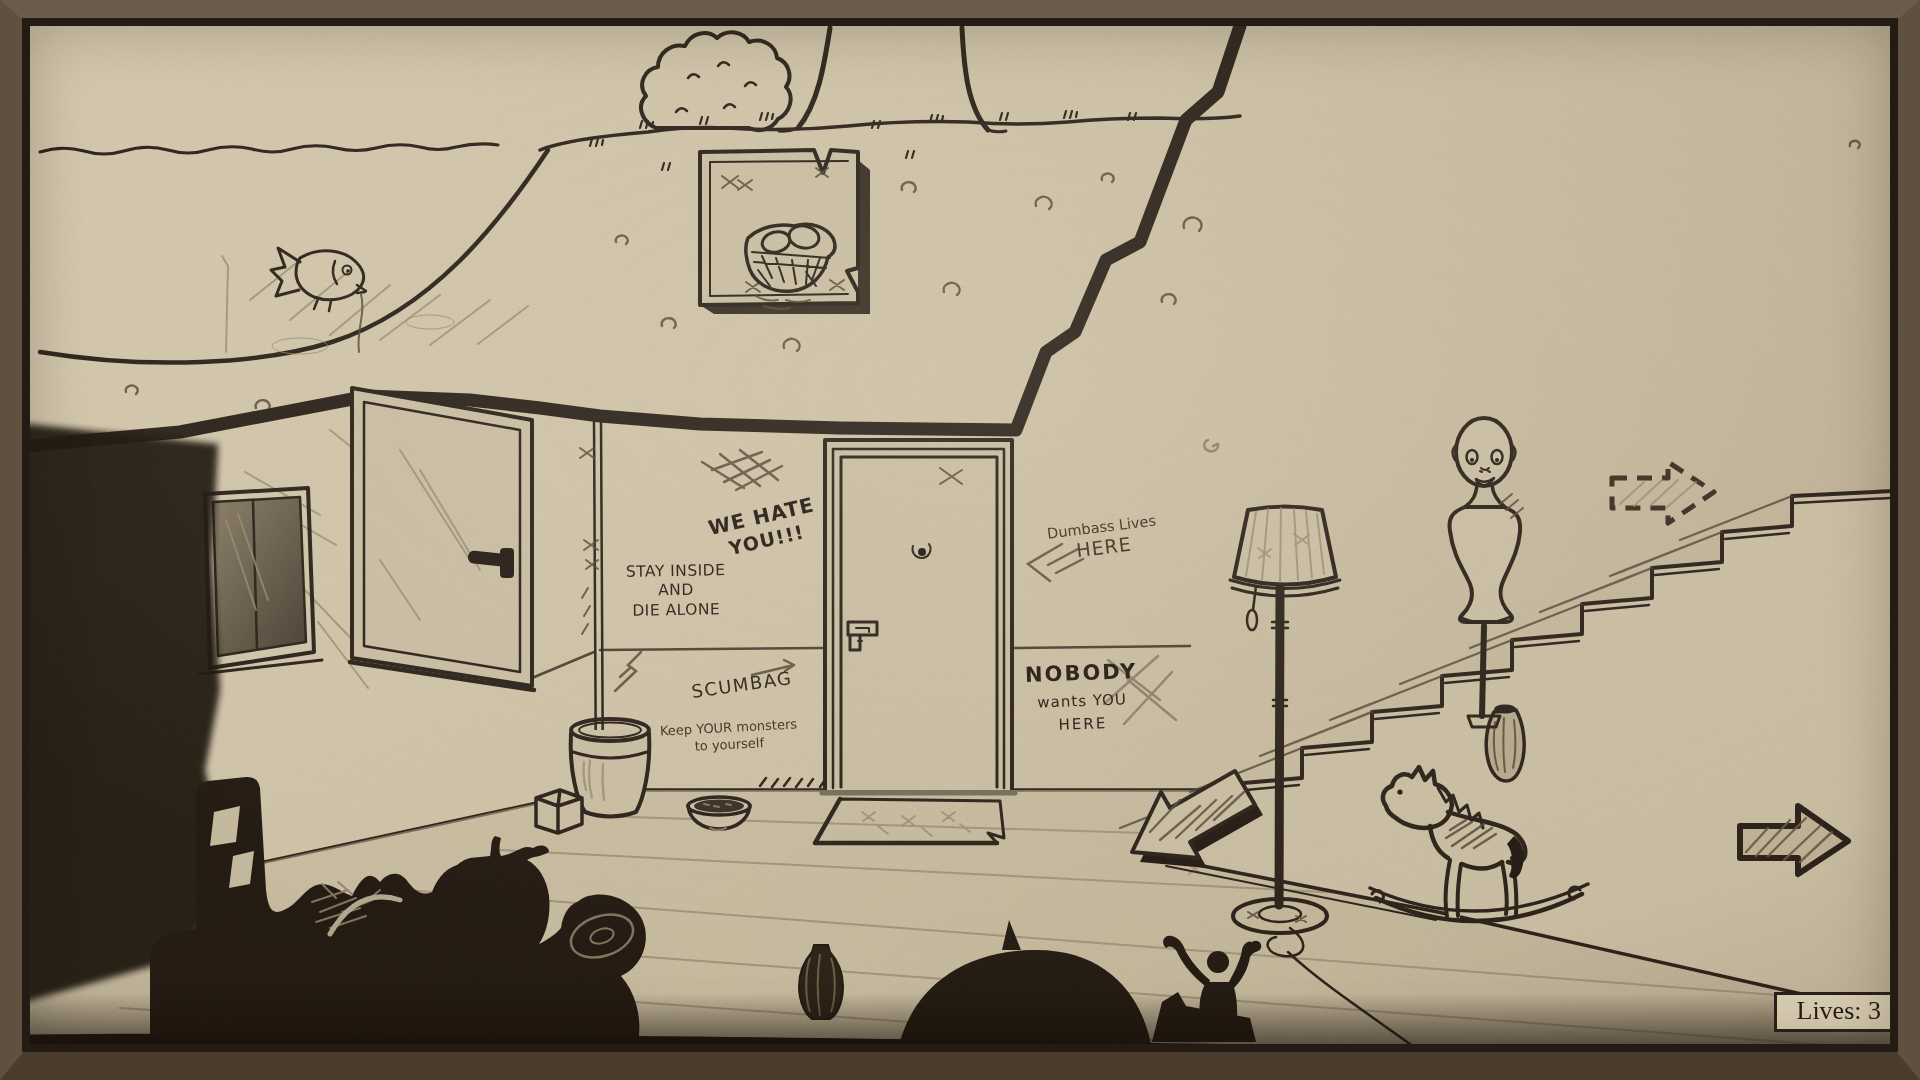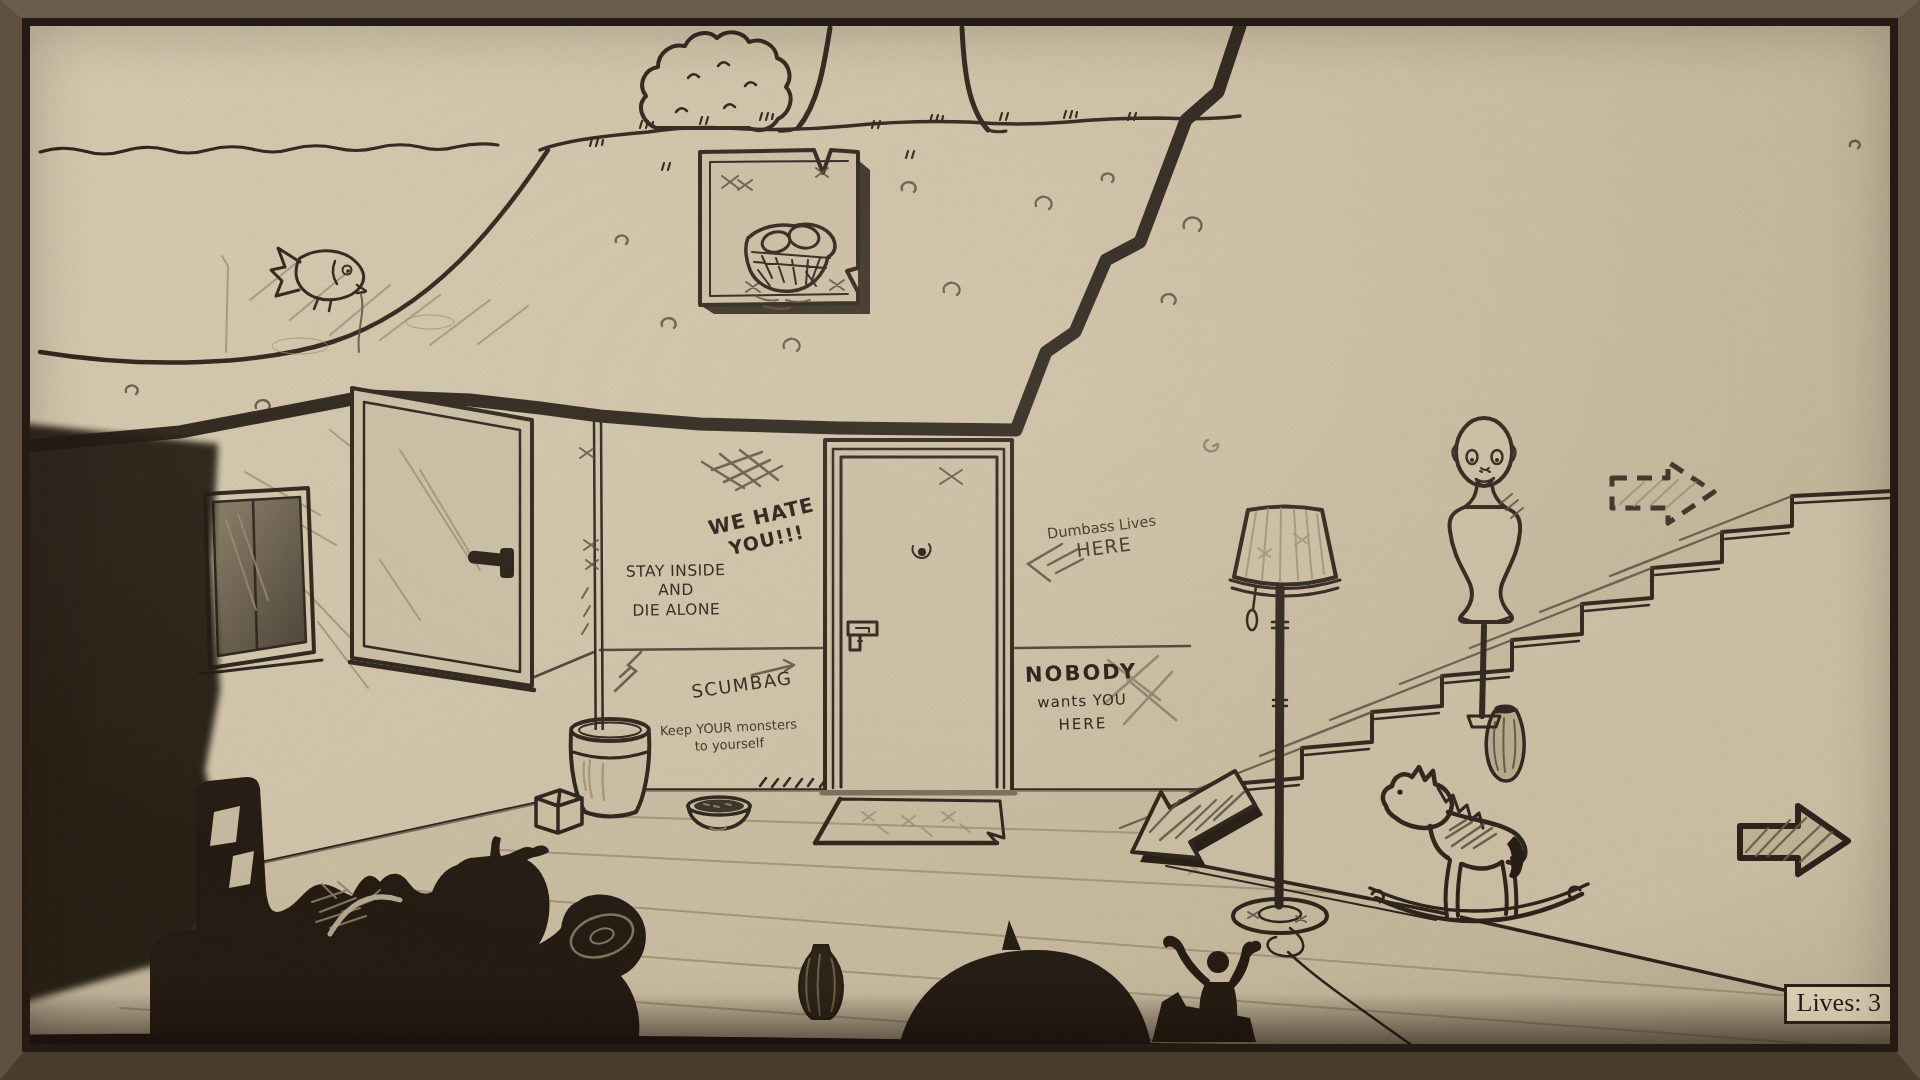--- a/index.html
+++ b/index.html
@@ -16,22 +16,22 @@
   .g-wehate .l2{font-size:19px;}
   .g-stay{left:608px;top:562px;width:136px;font-size:15.5px;letter-spacing:.5px;transform:rotate(-1deg);color:#372d24;}
   .g-dumbass{left:1028px;top:518px;width:150px;font-size:14.5px;transform:rotate(-7deg);color:#4c4134;}
   .g-dumbass .l2{font-size:19px;letter-spacing:1px;}
   .g-scumbag{left:684px;top:674px;width:116px;font-size:18px;letter-spacing:1.5px;transform:rotate(-8deg);color:#382e25;}
   .g-keep{left:644px;top:720px;width:170px;font-size:13px;transform:rotate(-3deg);color:#453a2e;line-height:1.3;}
   .g-nobody{left:1020px;top:660px;width:124px;transform:rotate(-2deg);color:#30271f;}
   .g-nobody .l1{font-size:21px;font-weight:600;letter-spacing:2px;}
   .g-nobody .l2{font-size:15px;margin-top:6px;letter-spacing:1px;}
   .g-nobody .l3{font-size:15px;margin-top:4px;letter-spacing:2px;}
-  .lives{position:absolute;right:26px;bottom:56px;background:#d9cdb2;border:3px solid #2a211a;
-    color:#241c15;font-family:"Liberation Serif",serif;font-size:26px;padding:1px 10px 3px 10px;pointer-events:auto;}
+  .lives{position:absolute;right:26px;bottom:48px;background:#d9cdb2;border:3px solid #2a211a;
+    color:#241c15;font-family:"Liberation Serif",serif;font-size:26px;padding:1px 10px 3px 20px;pointer-events:auto;}
   .frame{position:absolute;inset:0;pointer-events:none;border-style:solid;border-width:26px 30px 36px 30px;
     border-color:#6a5c4d #5f5041 #4b3b2c #5f5041;}
   .frame::after{content:"";position:absolute;inset:0;box-shadow:0 0 0 8px #241b14, inset 0 0 60px rgba(30,20,12,.25);}
 </style>
 </head>
 <body>
 
 <div class="stage">
 <div class="scene">
 

